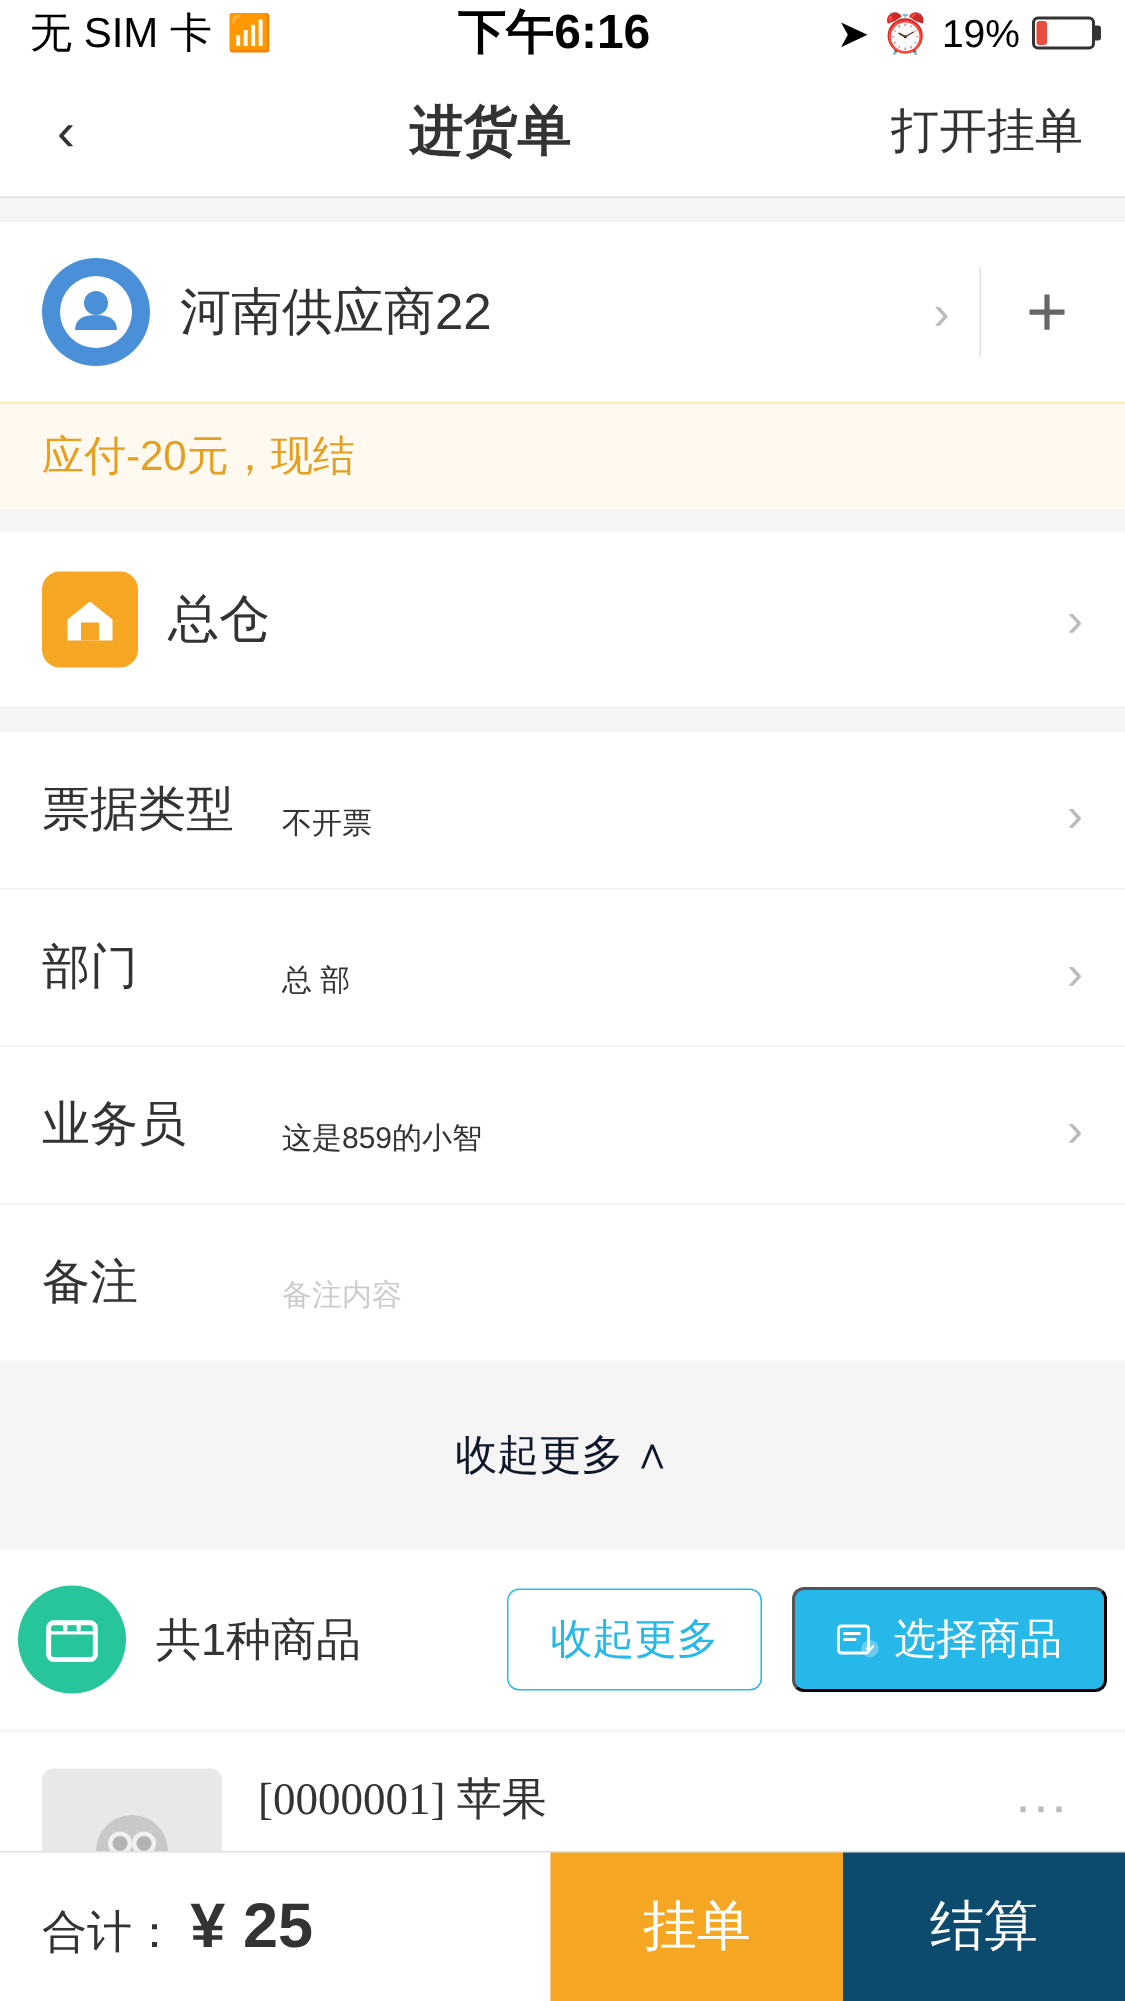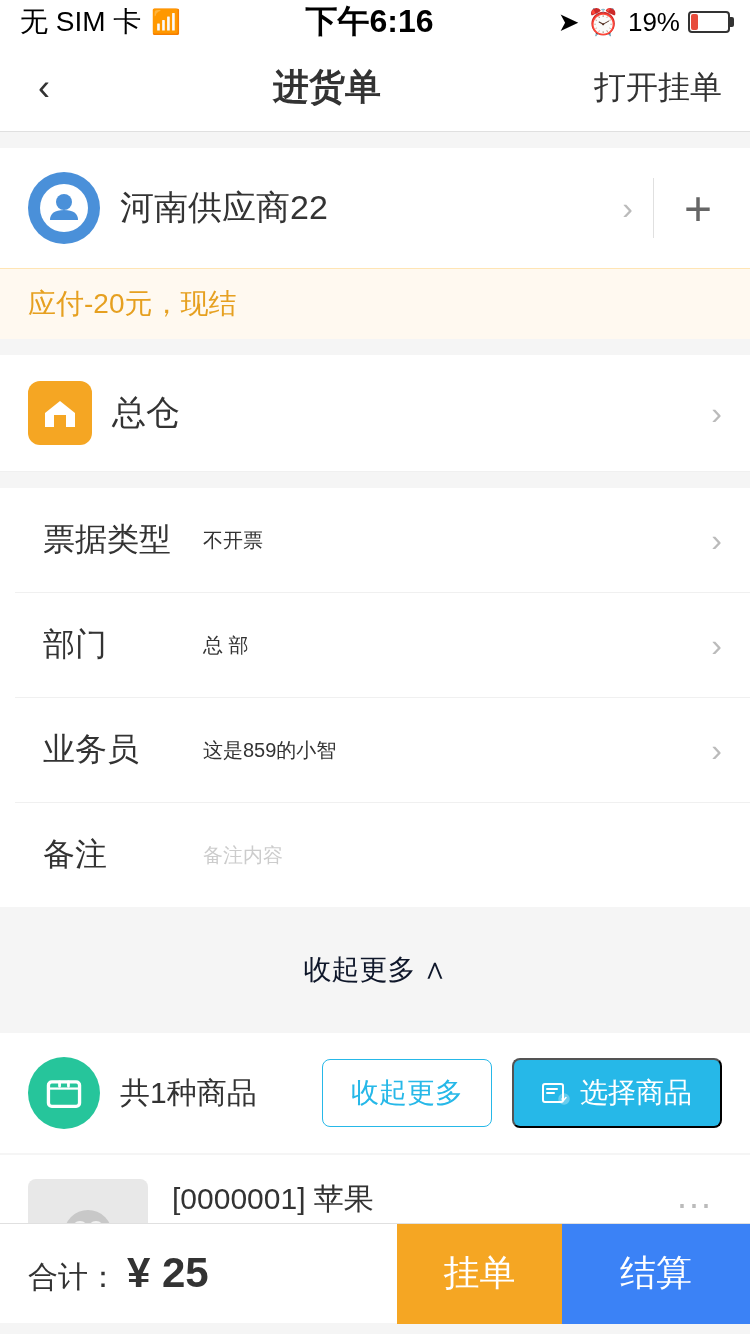--- a/index.html
+++ b/index.html
@@ -176,25 +176,24 @@
       color: #333;
     }
 
     
     .form-section {
       background: #fff;
       margin-top: 16px;
     }
     .form-row {
       display: flex;
-      align-items: center;
+      align-items: flex-end;
       padding: 30px 28px;
       border-bottom: 1px solid #f0f0f0;
       min-height: 96px;
-      margin-left: 15px;
     }
     .form-row:last-child { border-bottom: none; }
     .form-key {
       font-size: 32px;
       color: #333;
       width: 160px;
       flex-shrink: 0;
     }
     .form-value {
       flex: 1;
@@ -215,21 +214,21 @@
       cursor: pointer;
       margin-top: 16px;
     }
 
     
     .products-header {
       background: #fff;
       margin-top: 16px;
       display: flex;
       align-items: center;
-      padding: 24px 28px;
+      padding: 24px 12px;
       gap: 20px;
     }
     .product-icon-wrap {
       width: 72px;
       height: 72px;
       border-radius: 50%;
       background: #26c59b;
       display: flex;
       align-items: center;
       justify-content: center;
@@ -280,37 +279,38 @@
       justify-content: center;
       flex-shrink: 0;
       overflow: hidden;
     }
     .product-thumb svg { width: 80px; height: 80px; opacity: 0.4; }
     .product-info { flex: 1; }
     .product-name {
       font-size: 30px;
       color: #333;
       margin-bottom: 14px;
+      font-family: Liberation Serif, serif;
     }
     .product-price-row {
       font-size: 28px;
       color: #333;
     }
     .price-highlight { color: #26b8e8; }
     .product-more {
       color: #bbb;
       font-size: 36px;
       padding: 4px 10px;
       cursor: pointer;
     }
 
     
     .footer {
       position: fixed;
-      bottom: 11px;
+      bottom: 0;
       left: 0;
       width: 750px;
       height: 100px;
       background: #fff;
       display: flex;
       align-items: center;
       border-top: 1px solid #e0e0e0;
     }
     .footer-total {
       flex: 1;
@@ -323,34 +323,34 @@
     .footer-total-amount {
       font-size: 42px;
       font-weight: 600;
       color: #333;
     }
     .footer-total-sub {
       font-size: 24px;
       color: #999;
     }
     .footer-btn-hang {
-      width: 165px;
+      width: 195px;
       height: 100px;
       background: #f5a623;
       display: flex;
       align-items: center;
       justify-content: center;
       font-size: 36px;
       color: #fff;
       cursor: pointer;
     }
     .footer-btn-checkout {
       width: 188px;
       height: 100px;
-      background: #3b82f6;
+      background: #0c4a6e;
       display: flex;
       align-items: center;
       justify-content: center;
       font-size: 36px;
       color: #fff;
       cursor: pointer;
     }
 
     .wifi-icon { font-size: 24px; }
   </style>

